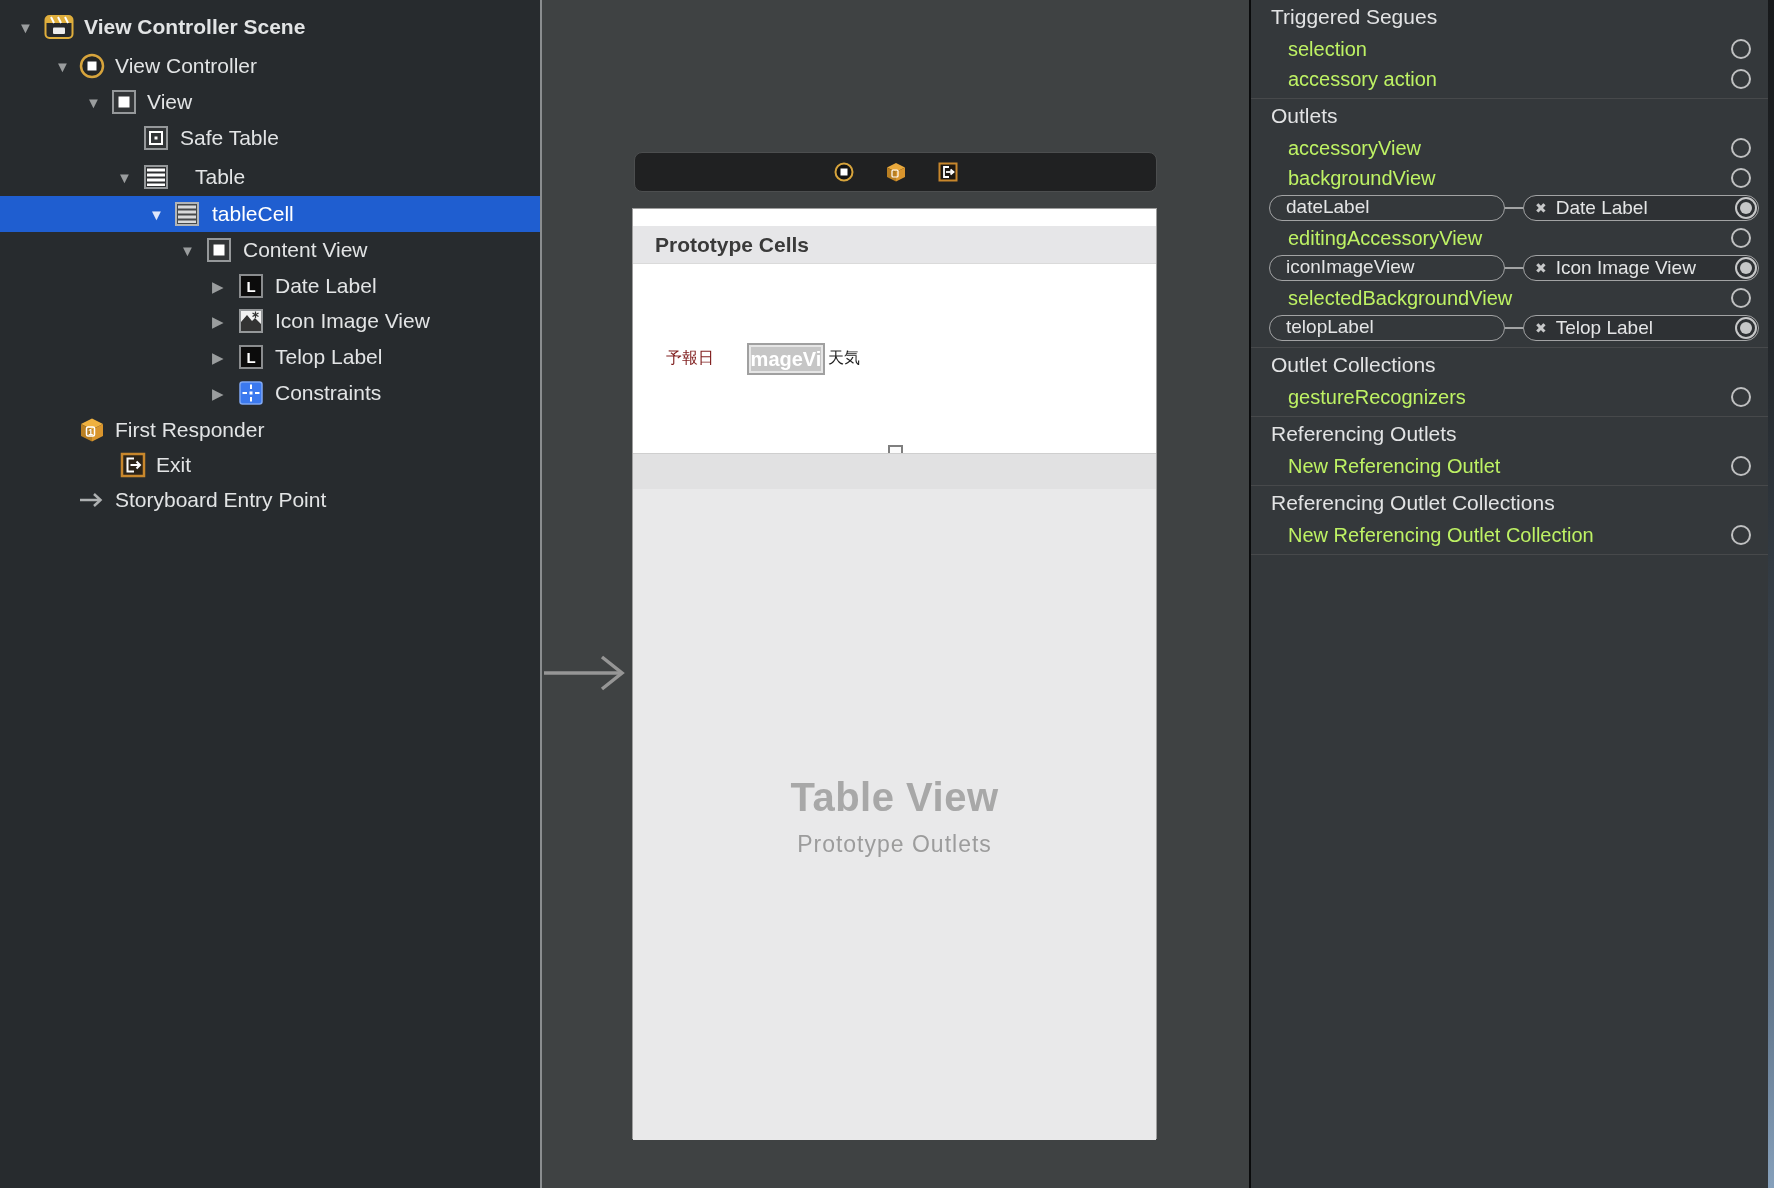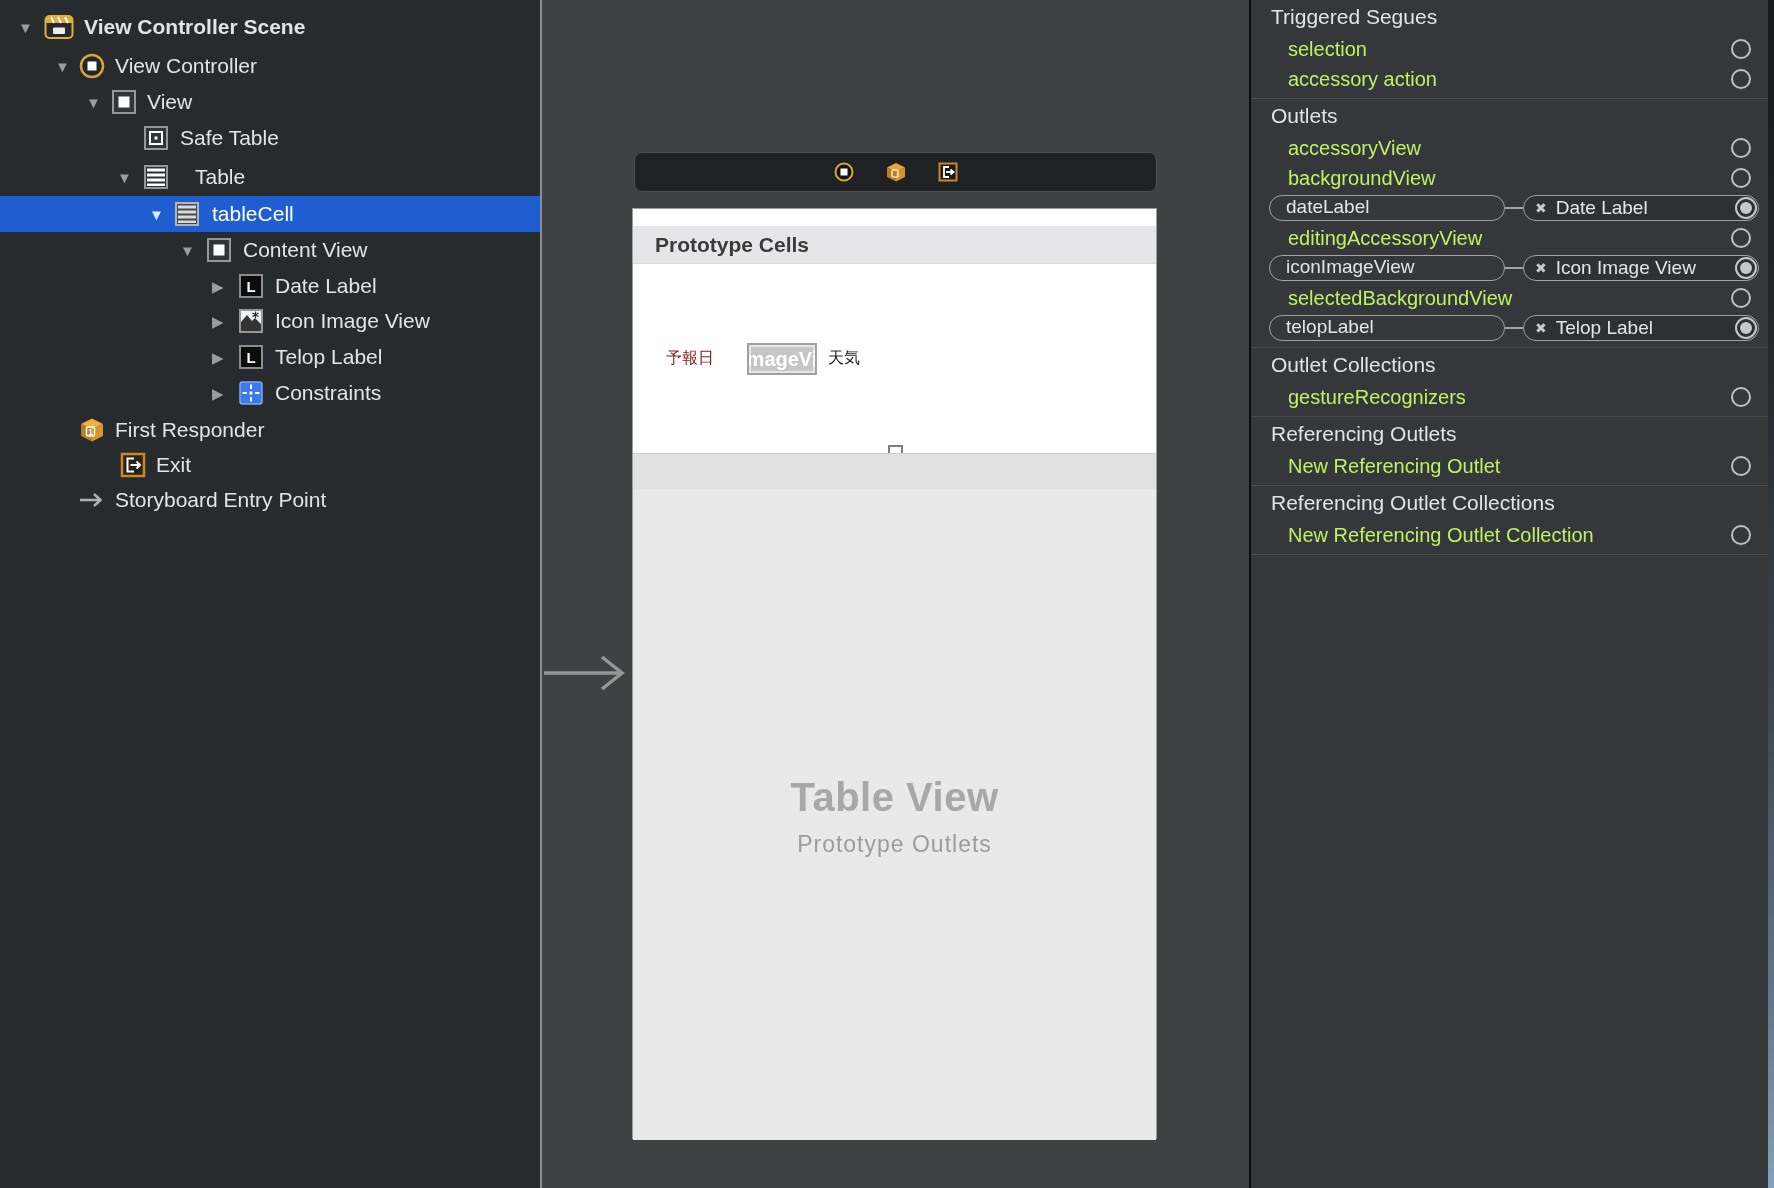--- a/index.html
+++ b/index.html
@@ -32,21 +32,21 @@
     display:flex; align-items:center; justify-content:center; gap:30px; }
   .dock-ic { width:22px; height:22px; }
 
   #device { position:absolute; left:90px; top:208px; width:525px; height:931px;
     background:#ffffff; border:1px solid #9e9e9e; }
   #proto-header { position:absolute; left:0; top:17px; width:100%; height:38px;
     background:#e6e6e8; border-bottom:1px solid #dadada;
     display:flex; align-items:center; padding-left:22px; }
   #proto-header span { font-size:21px; font-weight:bold; color:#3a3a3a; }
   #cell-date { position:absolute; left:33px; top:139px; font-size:16px; color:#7f1d1d; }
-  #cell-image { position:absolute; left:114px; top:134px; width:70px; height:32px;
+  #cell-image { position:absolute; left:114px; top:134px; width:78px; height:32px;
     background:#c6c6c6; border:2px solid #a0a0a0; box-shadow:inset 0 0 0 2px #e6e6e6;
     display:flex; align-items:center; justify-content:center; overflow:hidden; }
   #cell-image span { font-size:20px; font-weight:bold; color:#ffffff; white-space:nowrap; }
   #cell-telop { position:absolute; left:195px; top:139px; font-size:16px; color:#1c1c1c; }
   #cell-handle { position:absolute; left:255px; top:236px; width:15px; height:15px;
     background:#fbfbfb; border:2px solid #7f7f7f; }
   #section-strip { position:absolute; left:0; top:244px; width:100%; height:36px;
     background:#e1e1e2; border-top:1px solid #cfcfcf; }
   #table-area { position:absolute; left:0; top:280px; width:100%; height:651px; background:#e9e9ea; }
   #tv-title { position:absolute; left:0; top:286px; width:100%; text-align:center;

